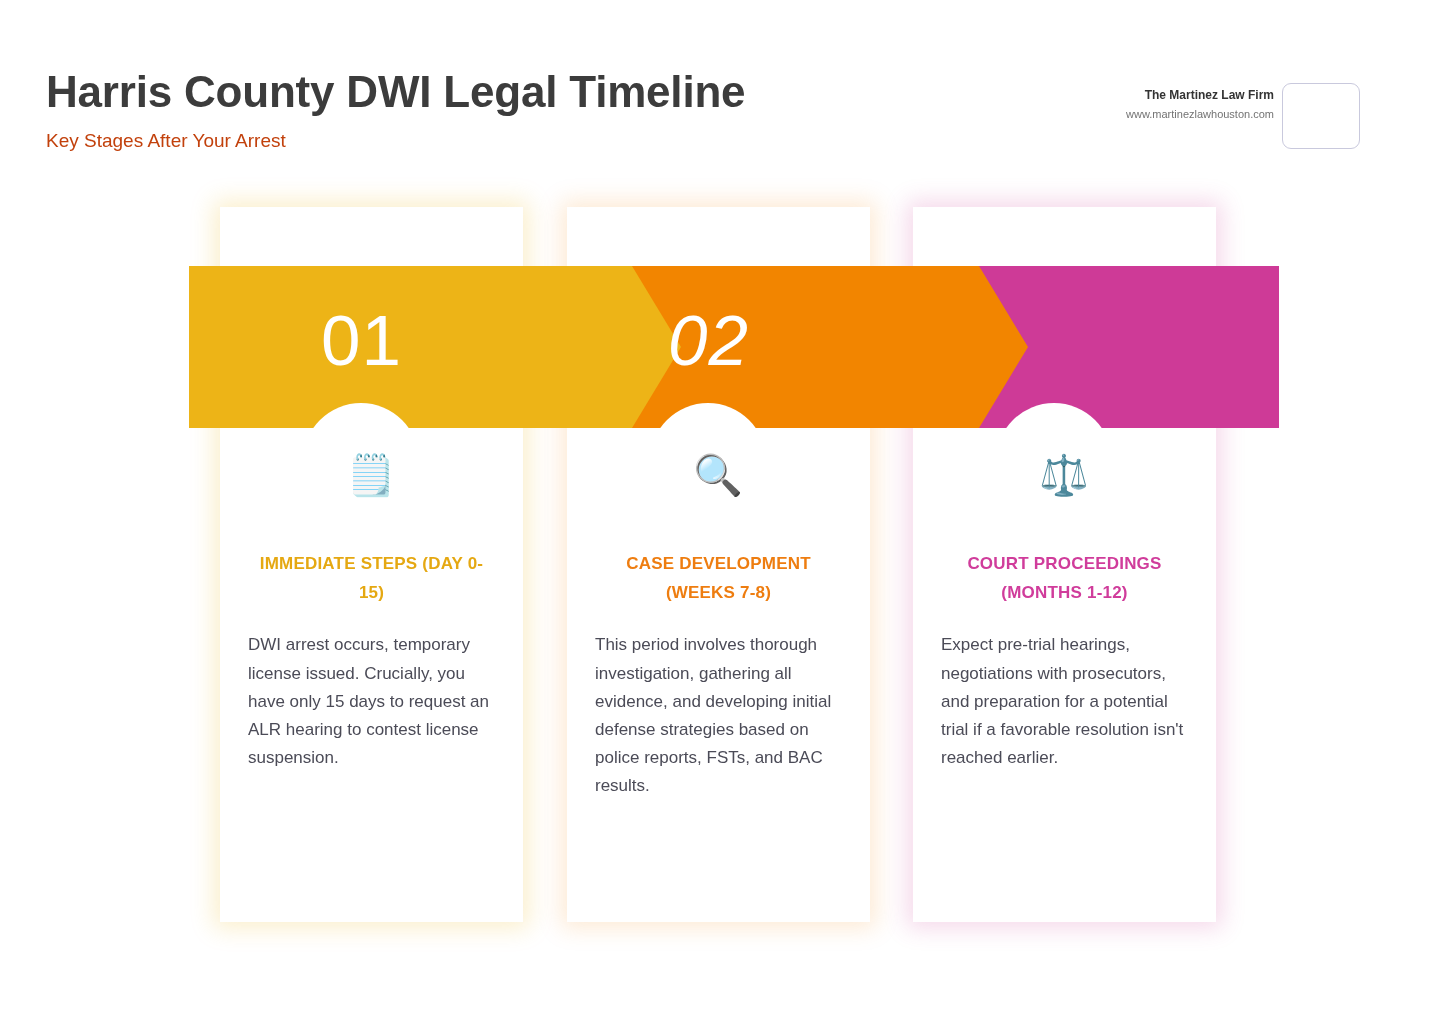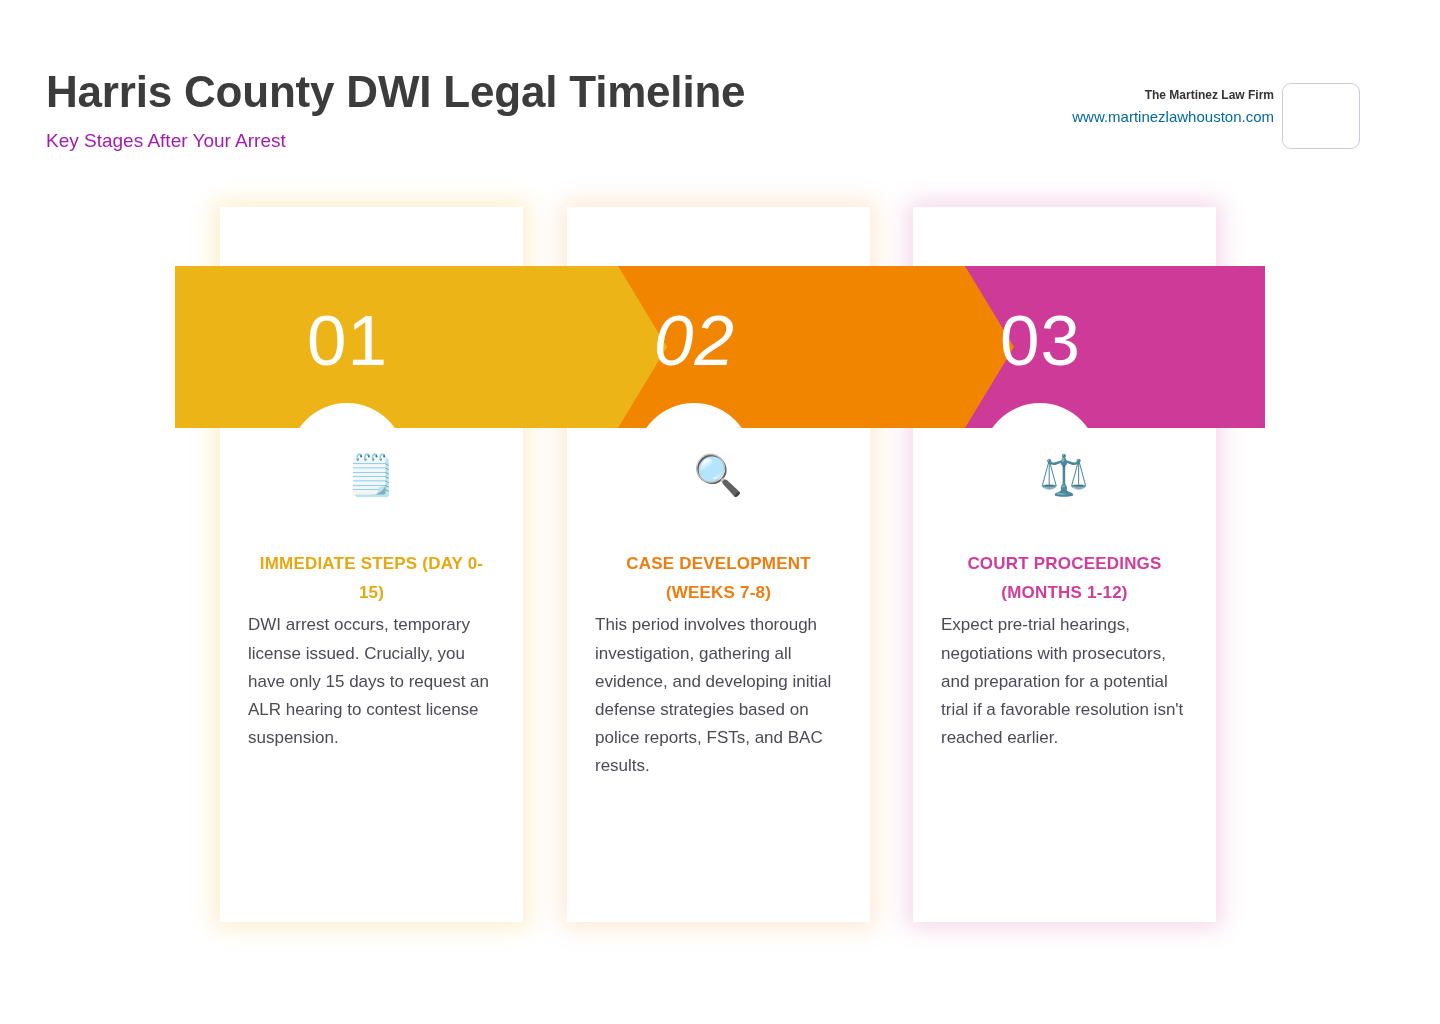--- a/index.html
+++ b/index.html
@@ -31,38 +31,38 @@
     font-size: 44px;
     font-weight: 700;
     color: #3c3c3c;
     letter-spacing: -0.2px;
     margin: 0;
     line-height: 1.18;
   }
   .subtitle {
     margin: 12px 0 0 0;
     font-size: 19px;
-    color: #a21caf;
+    color: #c2410c;
     font-weight: 400;
   }
   .brand {
     position: absolute;
     top: 22px;
     right: 126px;
     text-align: right;
   }
   .brand-name {
     font-size: 12px;
     font-weight: 700;
     color: #333333;
     line-height: 1.3;
   }
   .brand-url {
-    font-size: 15px;
-    color: #0369a1;
+    font-size: 11px;
+    color: #737373;
     line-height: 1.5;
     margin-top: 2px;
   }
   .logo-box {
     position: absolute;
     top: 17px;
     right: 40px;
     width: 76px;
     height: 64px;
     border: 1px solid #c9c9dd;
@@ -109,31 +109,31 @@
     font-size: 17px;
     font-weight: 700;
     line-height: 1.72;
     letter-spacing: 0.2px;
   }
   .card-1 .card-heading { color: #E5A812; }
   .card-2 .card-heading { color: #EE7D10; }
   .card-3 .card-heading { color: #D03C9B; }
 
   .card-body {
-    margin-top: 4px;
+    margin-top: 24px;
     font-size: 17px;
     line-height: 1.65;
     color: #4b4b57;
     text-align: left;
   }
 
   
   .ribbon {
     position: absolute;
-    left: 175px;
+    left: 189px;
     top: 266px;
     width: 1090px;
     height: 211px;
     pointer-events: none;
     text-align: center;
   }
   .ribbon svg { display: block; }
   .ribbon-num {
     position: absolute;
     top: 0;
@@ -214,16 +214,15 @@
         <polygon points="693,0 1090,0 1090,162 693,162 742,81" fill="#CE3A97"></polygon>
 
         <polygon points="347,0 790,0 839,81 790,162 347,162 396,81" fill="#F28500"></polygon>
 
         <polygon points="0,0 443,0 492,81 443,162 0,162" fill="#EDB417"></polygon>
       </g>
     </svg>
 
     <div class="ribbon-num num-1">01</div>
     <div class="ribbon-num num-2">02</div>
-    <div class="ribbon-num num-3">03</div>
   </div>
 
 </div>
 
 </body></html>

